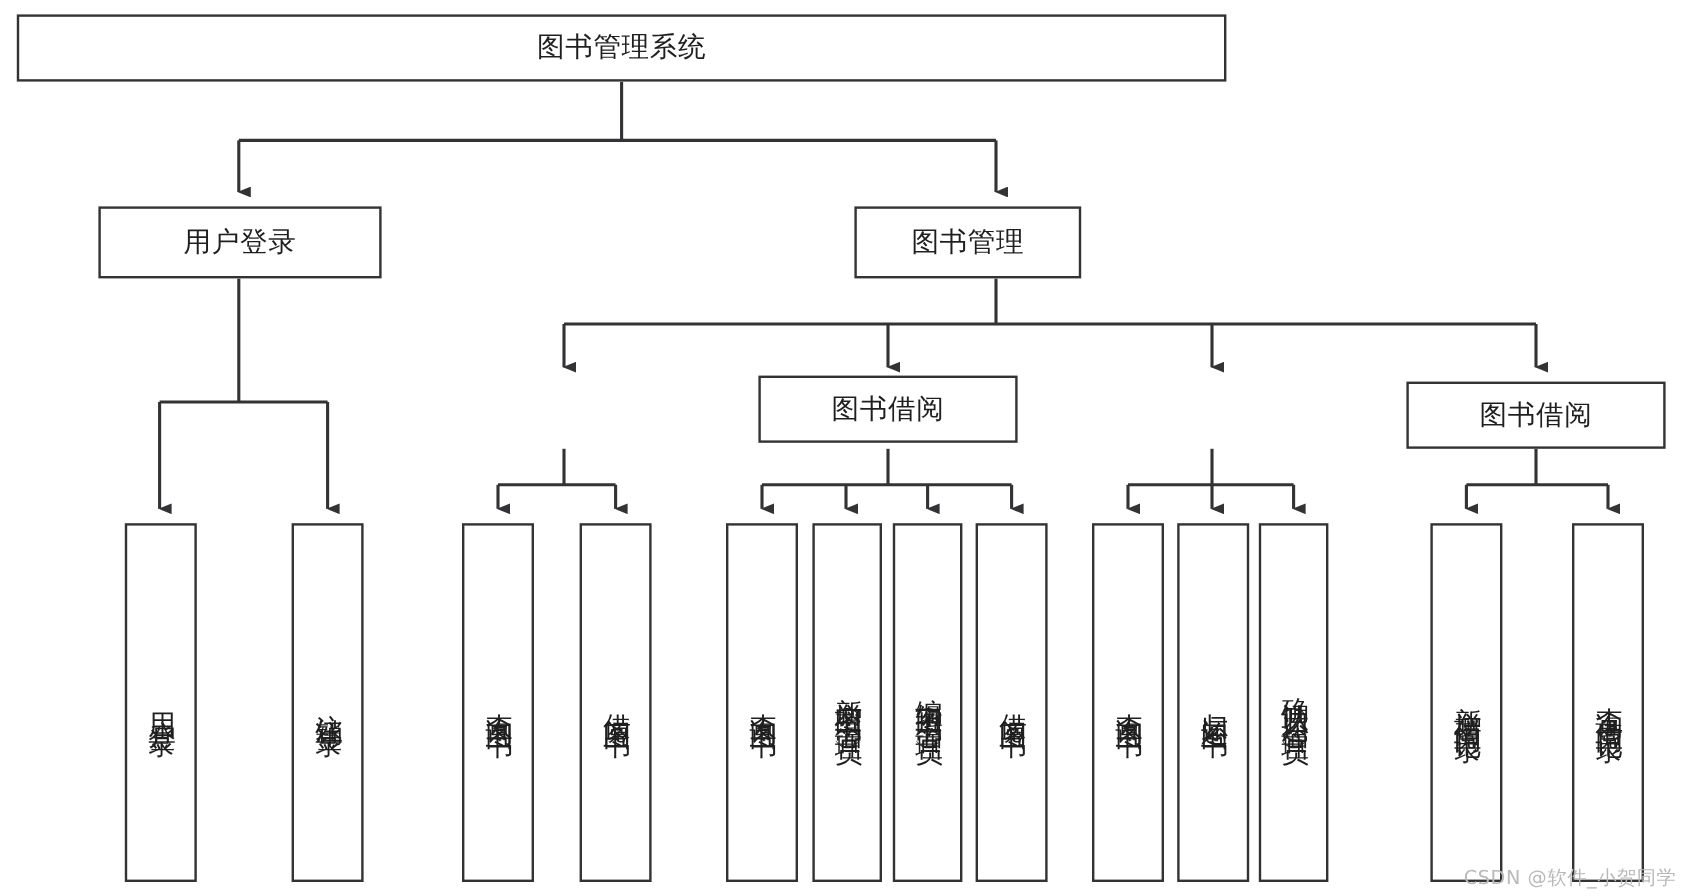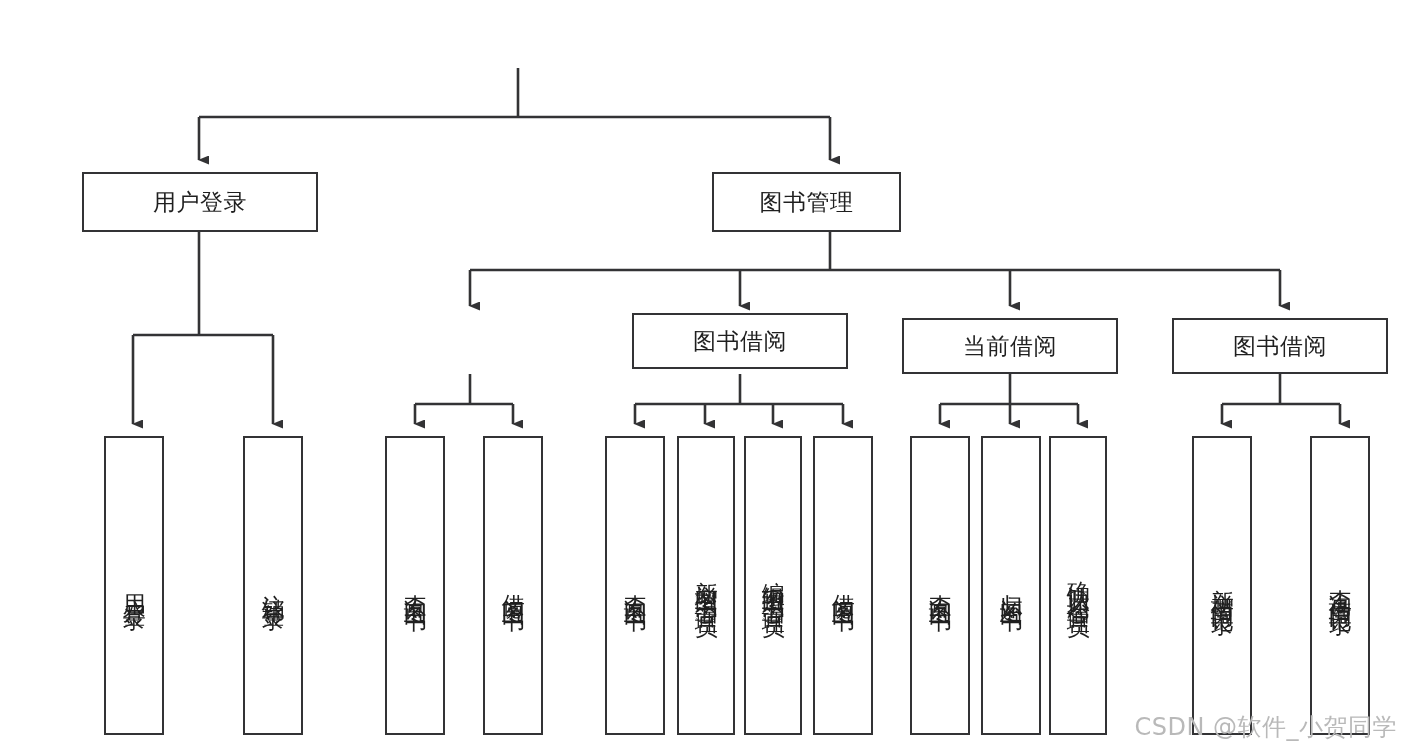--- a/index.html
+++ b/index.html
@@ -47,21 +47,21 @@
     writing-mode: vertical-rl;
     text-orientation: upright;
     letter-spacing: 5px;
     line-height: 1.1;
     white-space: nowrap;
   }
   .watermark {
     position: absolute;
     right: 8px;
     bottom: 4px;
-    font-size: 24px;
+    font-size: 16px;
     color: #b9b9b9;
     white-space: nowrap;
     letter-spacing: 0.5px;
   }
 </style>
 </head>
 <body>
 
 <div id="canvas">
 
@@ -108,33 +108,33 @@
       <path d="M1010,404 L1010,424" marker-end="url(#arrowhead)"></path>
       <path d="M1078,404 L1078,424" marker-end="url(#arrowhead)"></path>
 
       <path d="M1280,374 L1280,404"></path>
       <path d="M1222,404 L1340,404"></path>
       <path d="M1222,404 L1222,424" marker-end="url(#arrowhead)"></path>
       <path d="M1340,404 L1340,424" marker-end="url(#arrowhead)"></path>
     </g>
   </svg>
 
+  <div class="node-box" style="left:14px; top:12px; width:1008px; height:56px;">
+    <span class="node-label-h">图书管理系统</span>
+  </div>
 
   <div class="node-box" style="left:82px; top:172px; width:236px; height:60px;">
     <span class="node-label-h">用户登录</span>
   </div>
   <div class="node-box" style="left:712px; top:172px; width:189px; height:60px;">
     <span class="node-label-h">图书管理</span>
   </div>
 
   <div class="node-box" style="left:632px; top:313px; width:216px; height:56px;">
     <span class="node-label-h">图书借阅</span>
-  </div>
-  <div class="node-box" style="left:902px; top:318px; width:216px; height:56px;">
-    <span class="node-label-h">当前借阅</span>
   </div>
   <div class="node-box" style="left:1172px; top:318px; width:216px; height:56px;">
     <span class="node-label-h">图书借阅</span>
   </div>
 
   <div class="node-box" style="left:104px; top:436px; width:60px; height:299px;">
     <span class="node-label-v">用户登录</span>
   </div>
   <div class="node-box" style="left:243px; top:436px; width:60px; height:299px;">
     <span class="node-label-v">注销登录</span>

